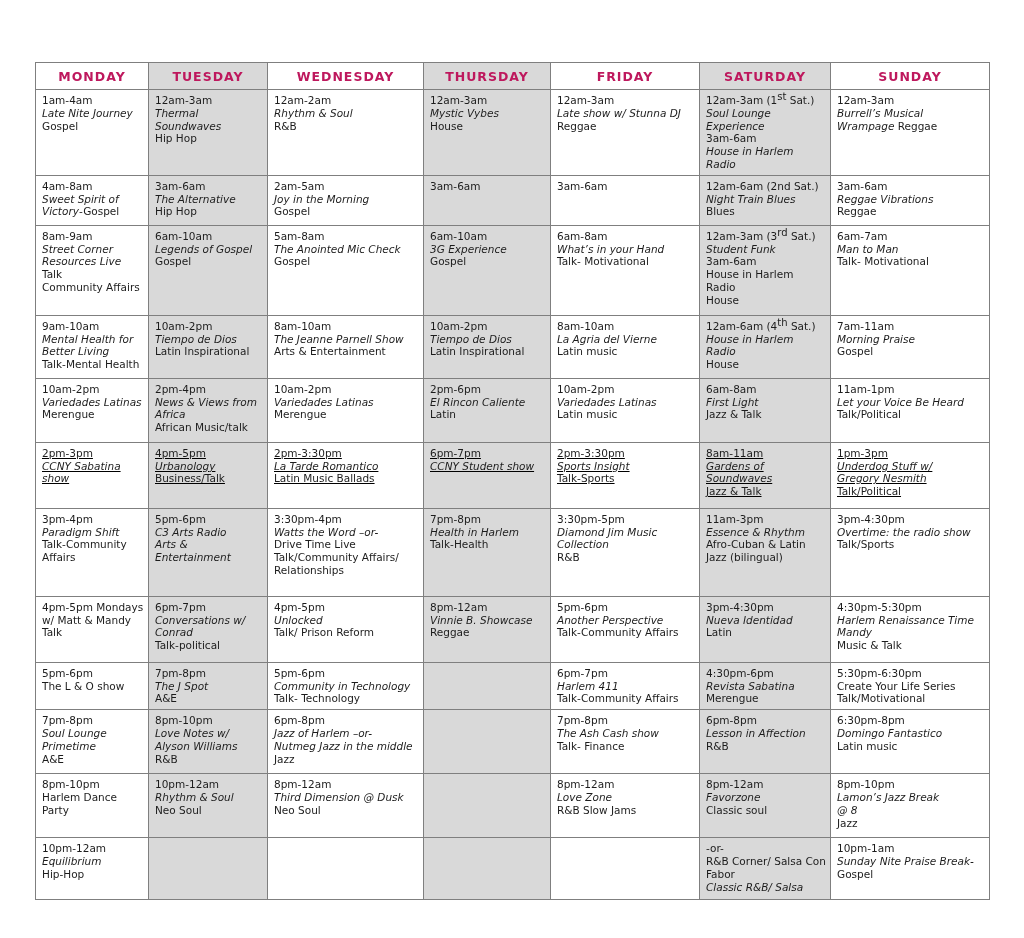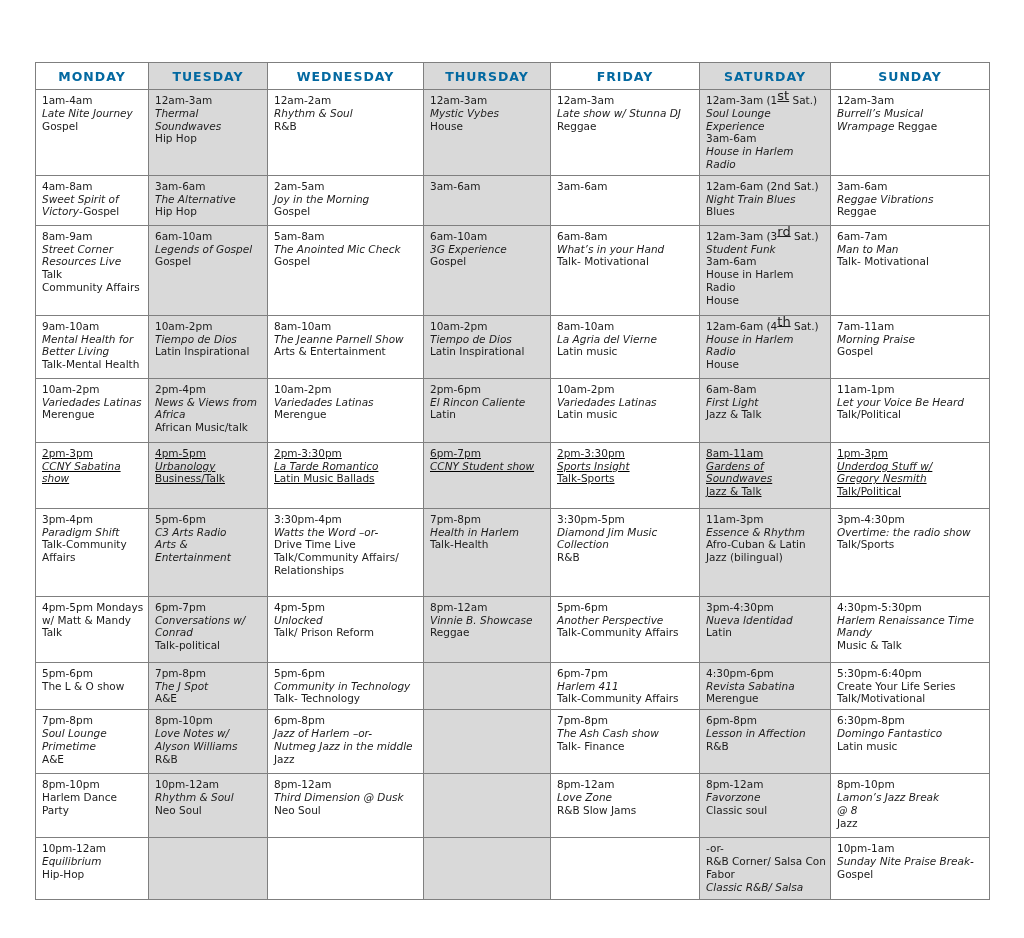--- a/index.html
+++ b/index.html
@@ -33,30 +33,30 @@
   }
   table.schedule th {
     font-size: 12.5px;
     font-weight: bold;
     letter-spacing: 1px;
     text-align: center;
     vertical-align: middle;
     padding: 5px 2px;
     height: 27px;
     box-sizing: border-box;
-    color: #0369a1;
+    color: #be185d;
   }
   table.schedule td {
     font-size: 10.5px;
     line-height: 1.22;
   }
   .shaded { background: var(--shaded-bg, #d9d9d9); }
   .line { white-space: normal; }
   .it { font-style: italic; }
-  sup { font-size: 13px; line-height: 0; text-decoration: underline; }
+  sup { font-size: 10px; line-height: 0; }
   
   tbody tr:nth-child(1)  { height: 66px; }
   tbody tr:nth-child(2)  { height: 50px; margin-left: 40px; }
   tbody tr:nth-child(3)  { height: 90px; }
   tbody tr:nth-child(4)  { height: 63px; }
   tbody tr:nth-child(5)  { height: 64px; }
   tbody tr:nth-child(6)  { height: 66px; text-decoration: underline; }
   tbody tr:nth-child(7)  { height: 88px; }
   tbody tr:nth-child(8)  { height: 66px; }
   tbody tr:nth-child(9)  { height: 46px; }
@@ -418,21 +418,21 @@
             <div class="line"><span>6pm-7pm</span></div>
             <div class="line"><span class="it">Harlem 411</span></div>
             <div class="line"><span>Talk-Community Affairs</span></div>
           </td>
           <td class="shaded">
             <div class="line"><span>4:30pm-6pm</span></div>
             <div class="line"><span class="it">Revista Sabatina</span></div>
             <div class="line"><span>Merengue</span></div>
           </td>
           <td>
-            <div class="line"><span>5:30pm-6:40pm</span></div>
+            <div class="line"><span>5:30pm-6:30pm</span></div>
             <div class="line"><span>Create Your Life Series</span></div>
             <div class="line"><span>Talk/Motivational</span></div>
           </td>
         </tr>
         <tr>
           <td>
             <div class="line"><span>7pm-8pm</span></div>
             <div class="line"><span class="it">Soul Lounge</span></div>
             <div class="line"><span class="it">Primetime</span></div>
             <div class="line"><span>A&amp;E</span></div>

